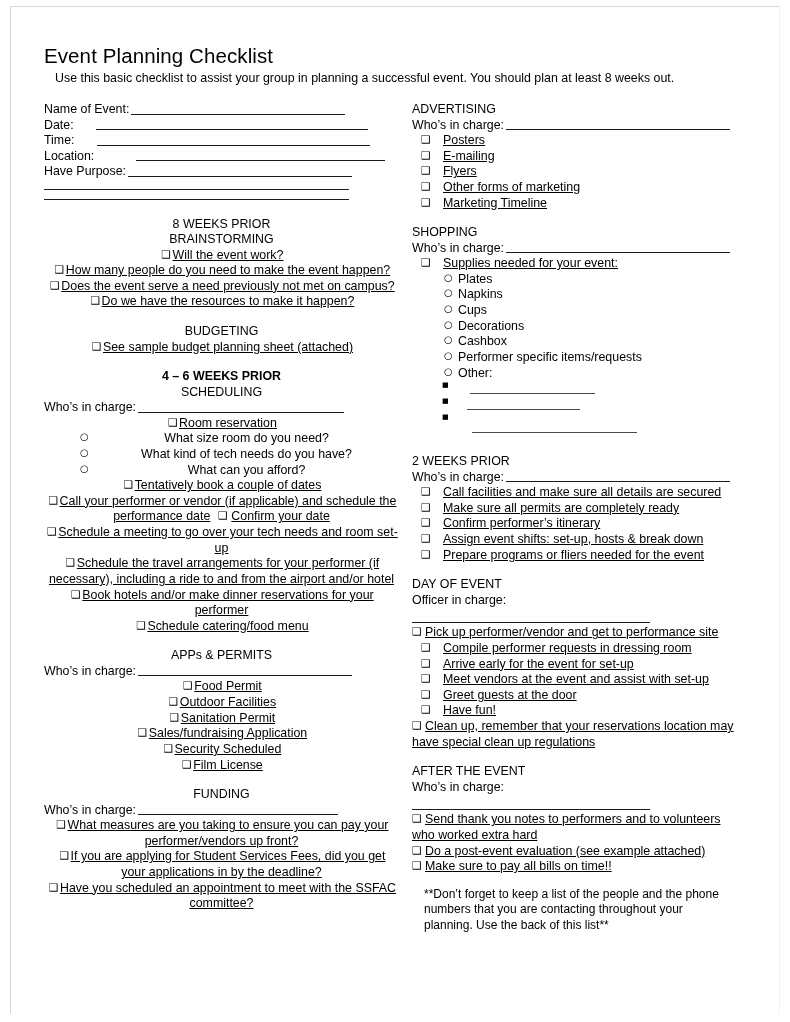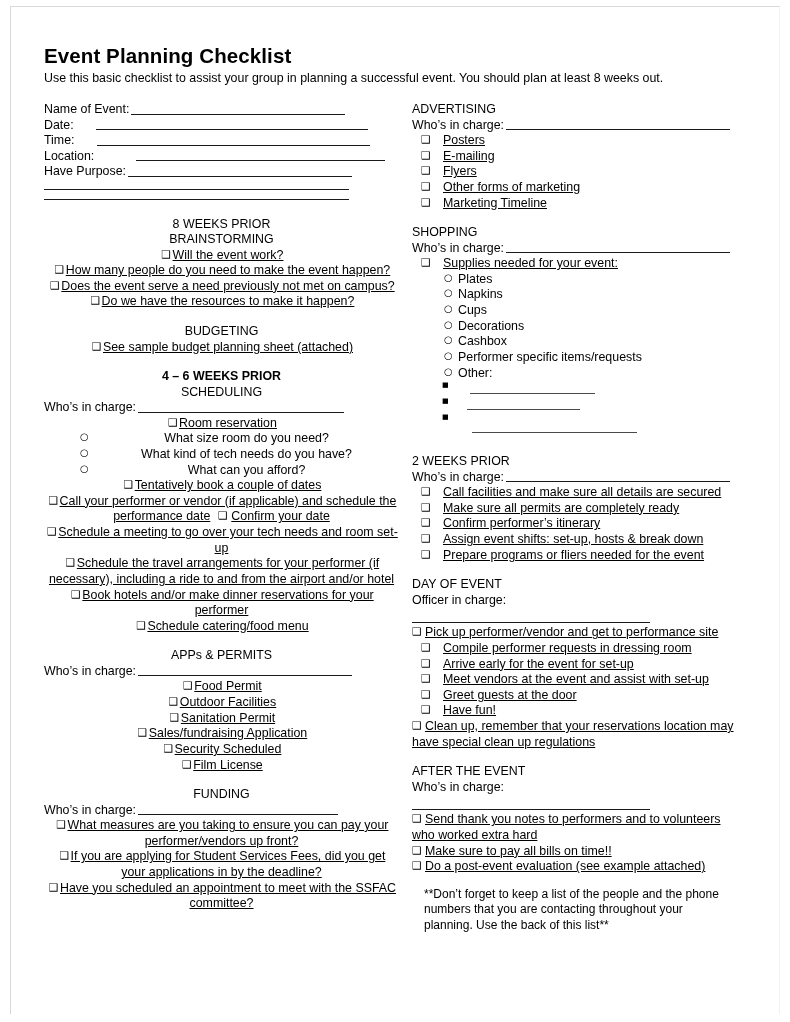--- a/index.html
+++ b/index.html
@@ -34,29 +34,29 @@
     pointer-events: none;
   }
   #content {
     position: absolute;
     left: 44px;
     top: 44px;
     width: 700px;
   }
   h1.doc-title {
     font-size: 20.5px;
-    font-weight: bold;
+    font-weight: normal;
     margin: 0 0 3px 0;
     letter-spacing: 0.1px;
     line-height: 1.15;
   }
   .doc-subtitle {
     font-size: 12.4px;
     line-height: 1.25;
-    margin: 0 0 16px 0;
+    margin: 0 0 16px 11px;
   }
   .columns {
     display: flex;
     align-items: flex-start;
   }
   .col-left {
     width: 355px;
     flex: 0 0 355px;
     text-align: center;
   }
@@ -363,22 +363,22 @@
           <p class="ck"><span class="box"></span><span class="txt">Clean up, remember that your reservations location may have special clean up regulations</span></p>
         </div>
 
         <div class="spacer-md"></div>
 
         <div class="sec">
           <p class="hdr">AFTER THE EVENT</p>
           <p class="line-text">Who’s in charge:</p>
           <div class="rule-line" style="width:238px;margin-top:14px;"></div>
           <p class="ck" style="margin-top:2px;"><span class="box"></span><span class="txt">Send thank you notes to performers and to volunteers who worked extra hard</span></p>
+          <p class="ck"><span class="box"></span><span class="txt">Do a post-event evaluation (see example attached)</span></p>
           <p class="ck"><span class="box"></span><span class="txt">Make sure to pay all bills on time!!</span></p>
-          <p class="ck"><span class="box"></span><span class="txt">Do a post-event evaluation (see example attached)</span></p>
           <p class="italic-note">**Don’t forget to keep a list of the people and the phone numbers that you are contacting throughout your planning. Use the back of this list**</p>
         </div>
 
       </div>
 
     </div>
   </div>
 </div>
 
 </body></html>

